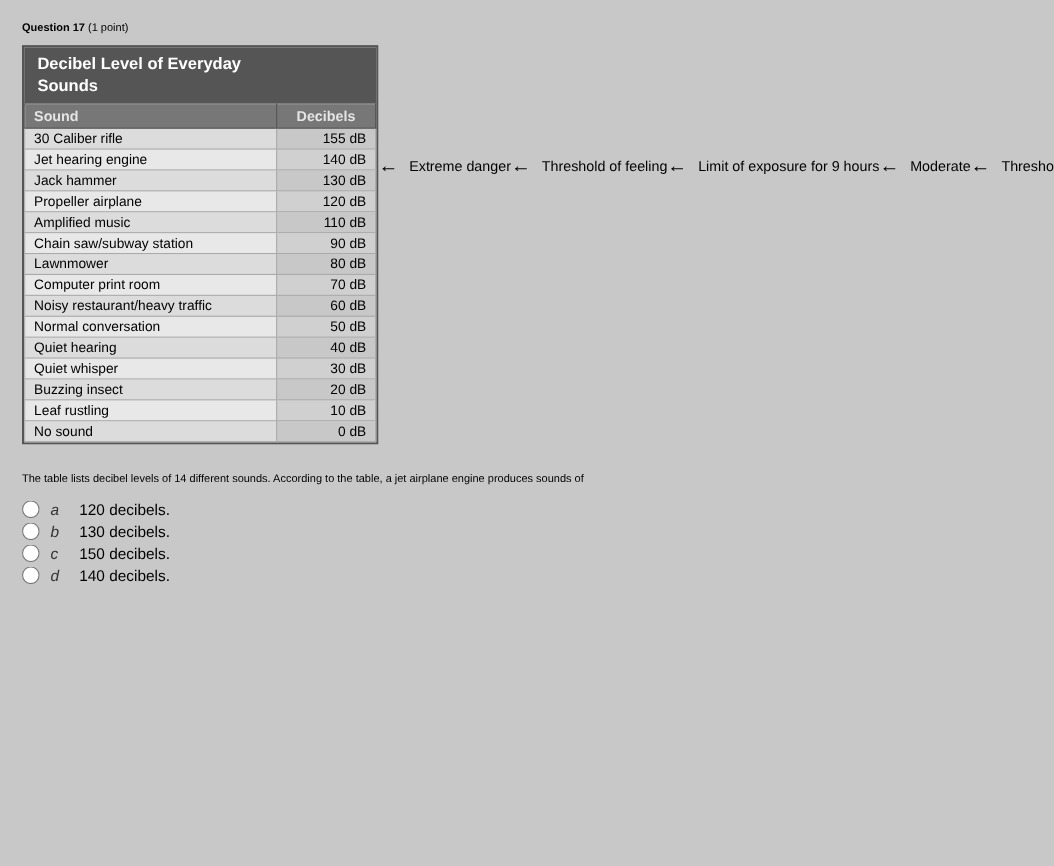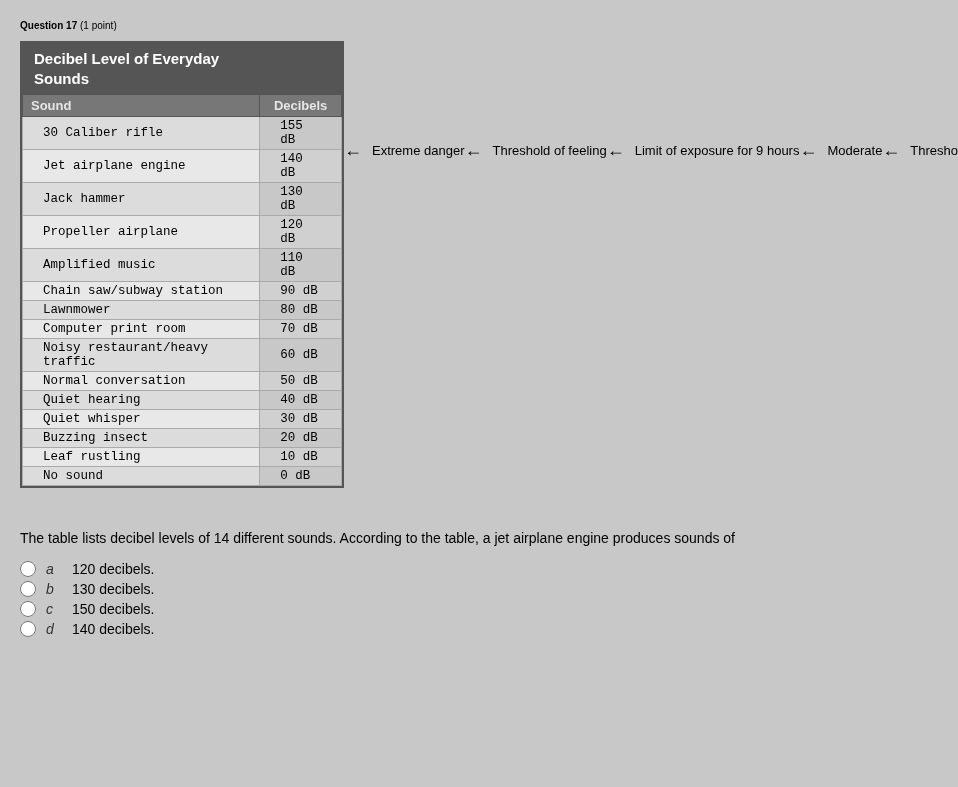--- a/index.html
+++ b/index.html
@@ -52,42 +52,41 @@
       border: 1px solid #555;
       text-align: left;
     }
 
     table.sound-table th.decibels-col {
       text-align: center;
     }
 
     table.sound-table td {
       border: 1px solid #aaa;
-      padding: 2px 20px;
+      padding: 2px 8px;
       font-size: 12.5px;
       background: #e8e8e8;
-      font-family: Liberation Mono, monospace;
     }
 
     table.sound-table td.decibel-val {
-      text-align: left;
+      text-align: right;
       background: #d0d0d0;
     }
 
     table.sound-table tr:nth-child(odd) td {
       background: #dcdcdc;
     }
 
     table.sound-table tr:nth-child(odd) td.decibel-val {
       background: #c8c8c8;
     }
 
     .question-text {
-      margin-top: 40px;
-      font-size: 14px;
+      margin-top: 24px;
+      font-size: 10px;
       color: #000;
       line-height: 1.5;
     }
 
     .options-list {
       margin-top: 12px;
       display: flex;
       flex-direction: column;
       gap: 4px;
     }
@@ -168,21 +167,21 @@
           <th>Sound</th>
           <th class="decibels-col">Decibels</th>
         </tr>
       </thead>
       <tbody id="table-body">
       <tr>
             <td>30 Caliber rifle</td>
             <td class="decibel-val">155 dB</td>
           </tr>
           <tr>
-            <td>Jet airplane engine</td>
+            <td>Jet hearing engine</td>
             <td class="decibel-val">140 dB</td>
           </tr>
           <tr>
             <td>Jack hammer</td>
             <td class="decibel-val">130 dB</td>
           </tr>
           <tr>
             <td>Propeller airplane</td>
             <td class="decibel-val">120 dB</td>
           </tr>

